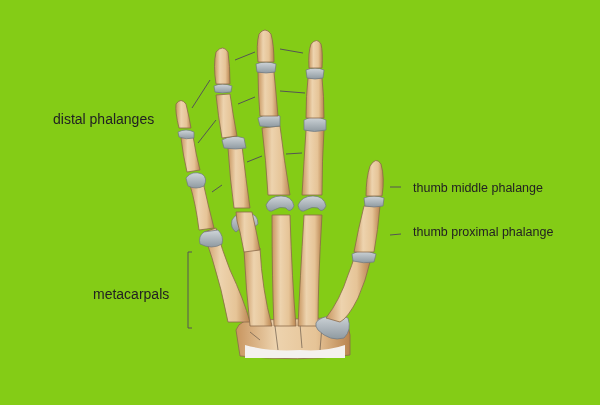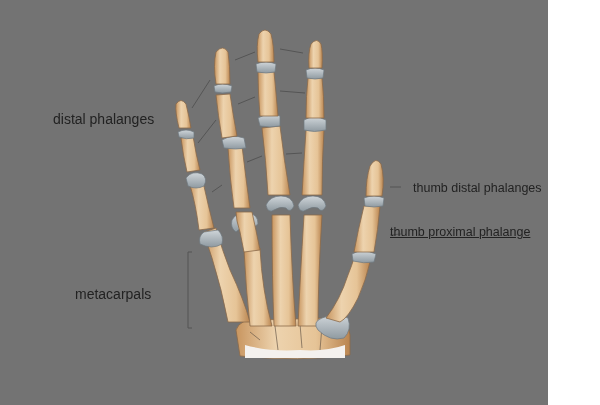--- a/index.html
+++ b/index.html
@@ -1,16 +1,16 @@
 <!DOCTYPE html>
 <html><head>
 <meta charset="utf-8">
 <style>
   html, body { margin: 0; padding: 0; background: #ffffff; }
-  #stage { position: relative; width: 548px; height: 405px; overflow: hidden; background: #737373; font-family: "Liberation Sans", sans-serif; }
+  #stage { position: relative; width: 600px; height: 405px; overflow: hidden; background: #84cc16; font-family: "Liberation Sans", sans-serif; }
   #stage svg { position: absolute; left: 0; top: 0; }
   .label { position: absolute; color: #222222; font-size: 14px; white-space: nowrap; line-height: 16px; }
   .label.small { font-size: 12.5px; }
 </style>
 </head>
 <body>
 
 <div id="stage">
   <svg width="600" height="405" viewBox="0 0 600 405">
     <defs>
@@ -92,16 +92,16 @@
       <line x1="212" y1="192" x2="222" y2="185"></line>
       <line x1="247" y1="162" x2="262" y2="156"></line>
       <line x1="286" y1="154" x2="302" y2="153"></line>
       <line x1="390" y1="187" x2="401" y2="187"></line>
       <line x1="390" y1="235" x2="401" y2="234"></line>
       <polyline points="192,252 188,252 188,328 192,328"></polyline>
     </g>
   </svg>
 
   <span class="label" style="left:53px; top:111px;">distal phalanges</span>
-  <span class="label" style="left:75px; top:286px;text-align:right;">metacarpals</span>
-  <span class="label small" style="left:413px; top:180px;">thumb distal phalanges</span>
-  <span class="label small" style="left:390px; top:224px;text-decoration:underline;">thumb proximal phalange</span>
+  <span class="label" style="left:93px; top:286px;text-align:right;">metacarpals</span>
+  <span class="label small" style="left:413px; top:180px;">thumb middle phalange</span>
+  <span class="label small" style="left:413px; top:224px;">thumb proximal phalange</span>
 </div>
 
 </body></html>

